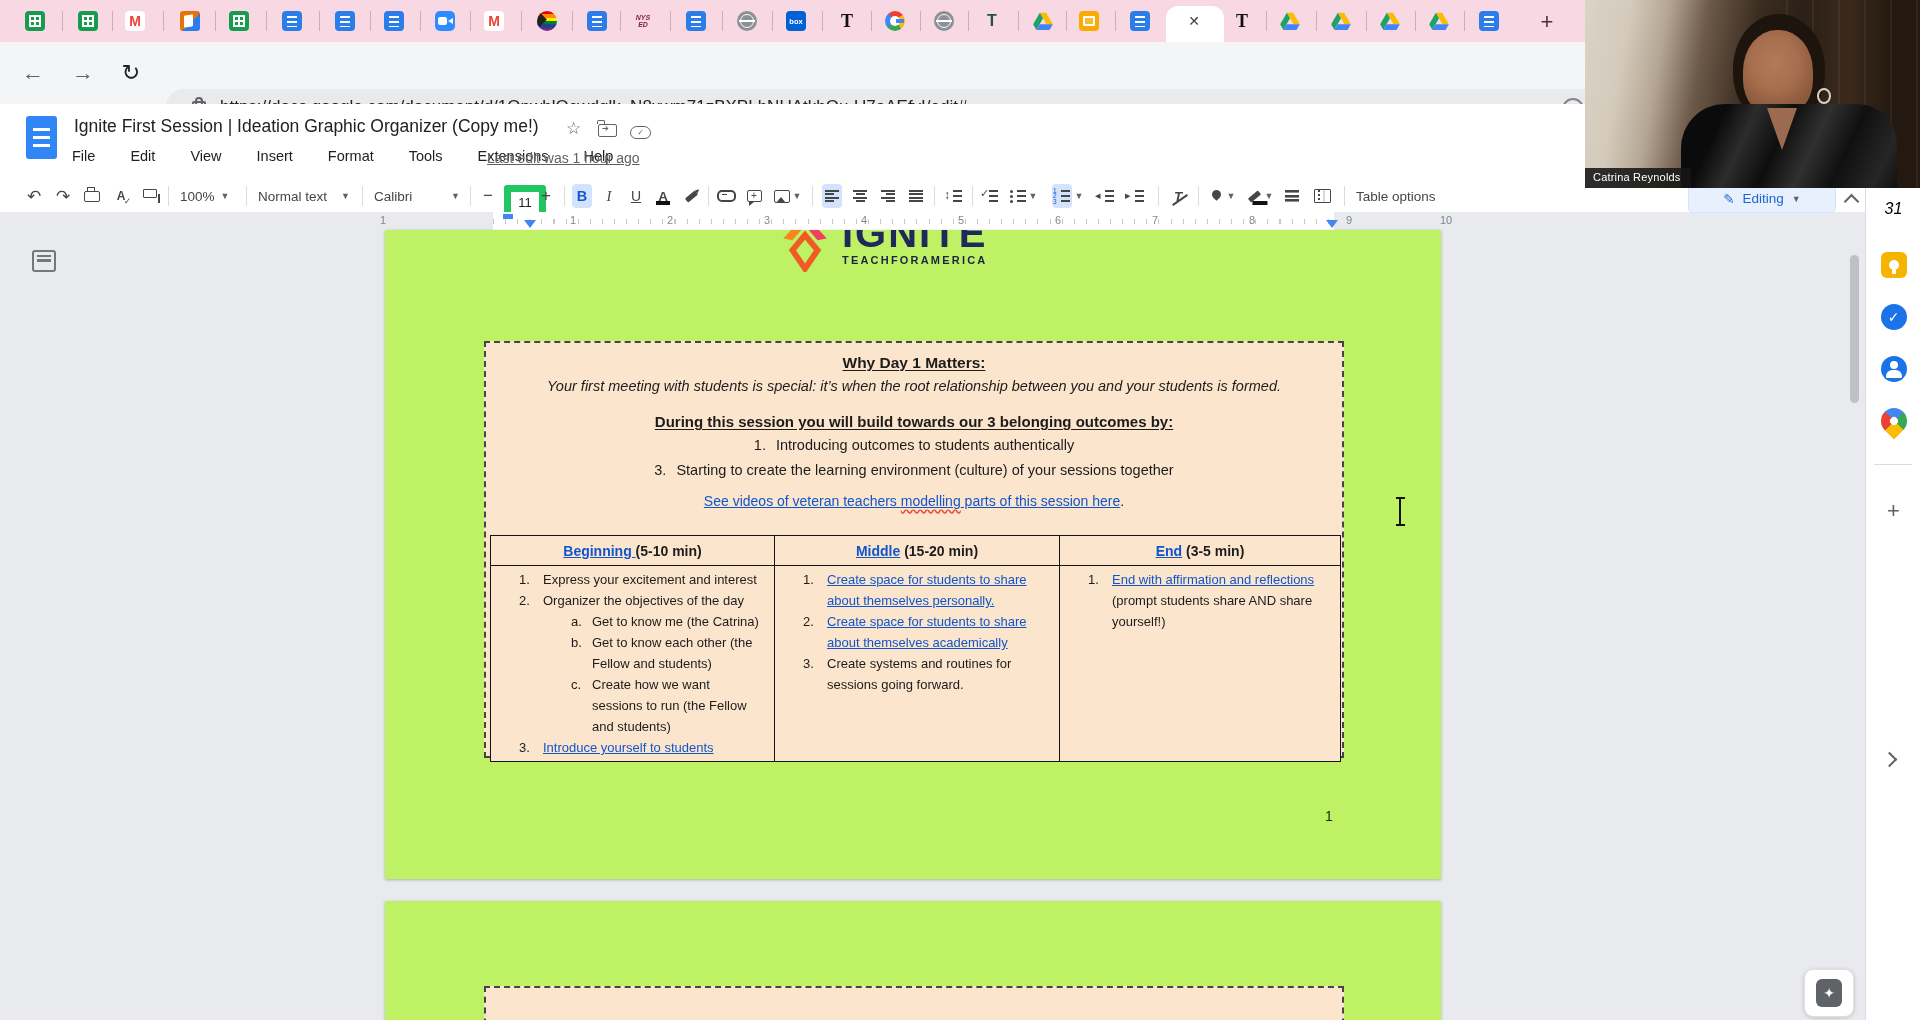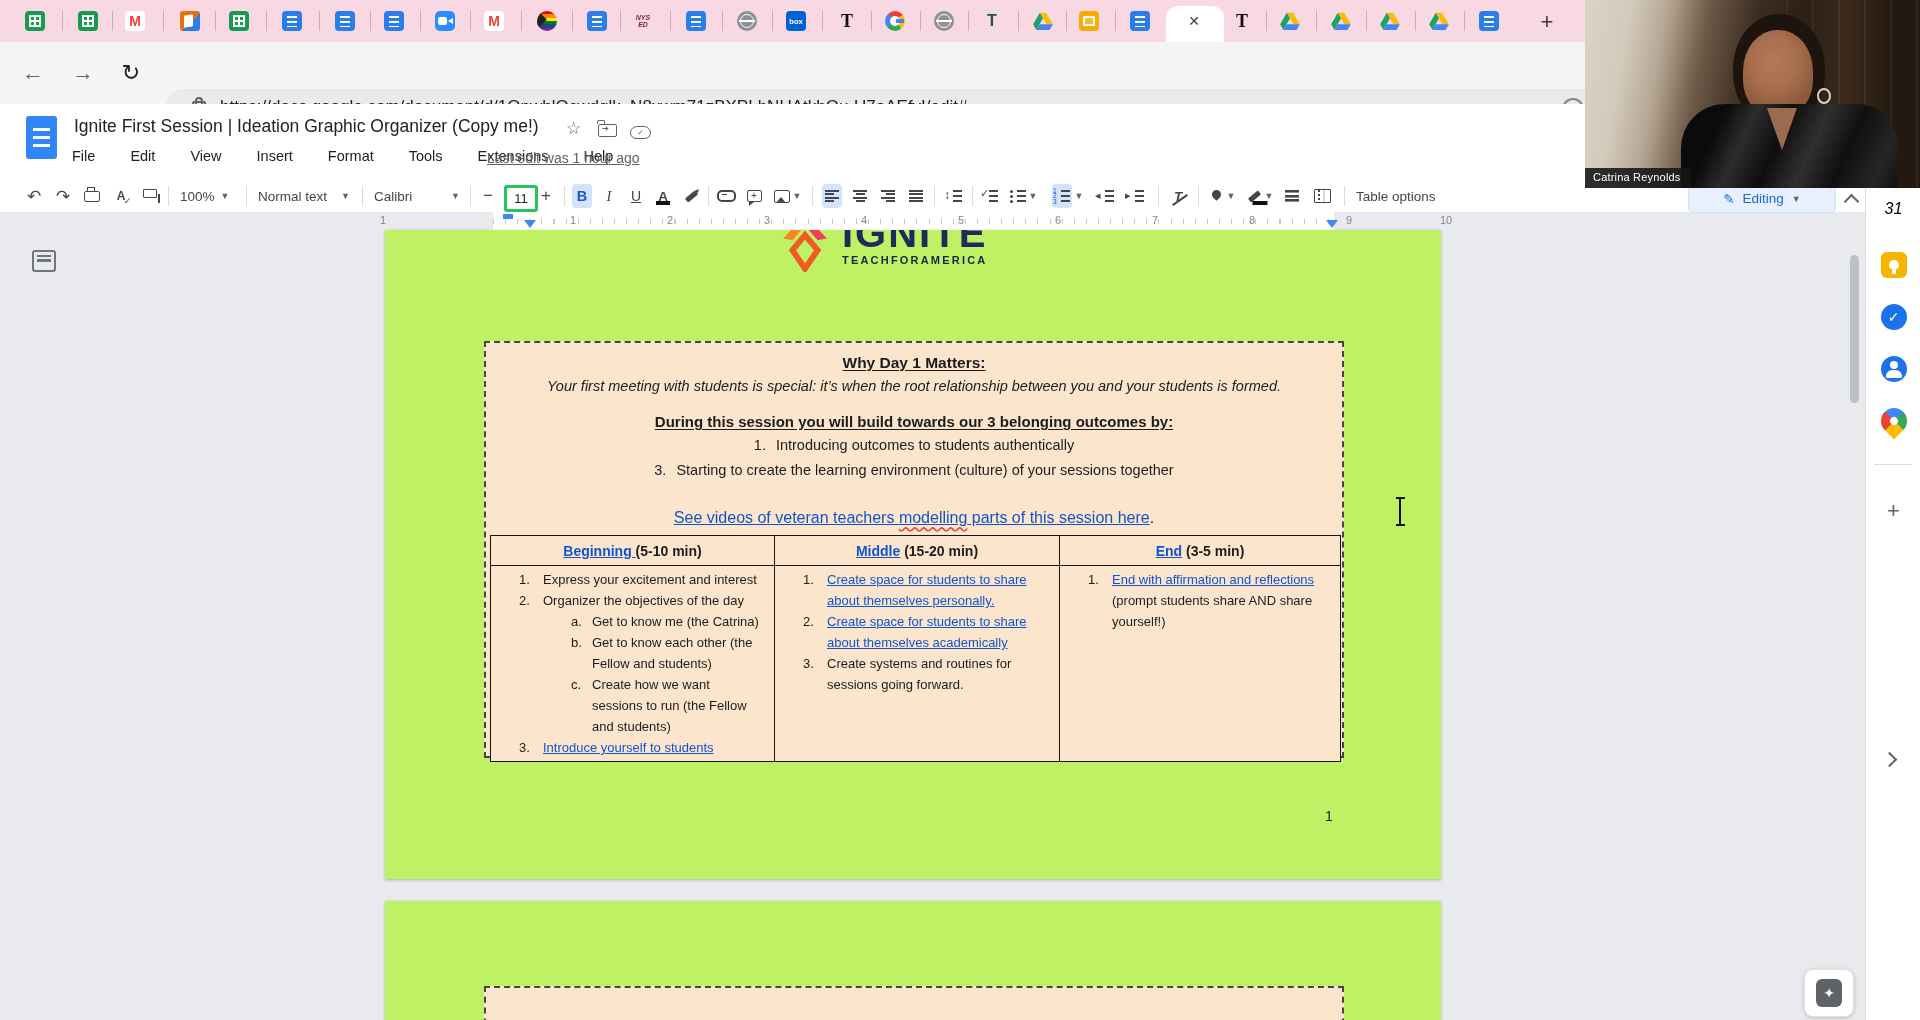--- a/index.html
+++ b/index.html
@@ -77,21 +77,21 @@
   .tact{background:#d3e3fd;border-radius:4px;}
   .tb-text{position:absolute;top:4px;font-size:13.5px;color:#444746;display:flex;align-items:center;gap:6px;height:20px;white-space:nowrap;}
   .caret{font-size:9px;color:#5f6368;}
   .i-undo,.i-redo{font-size:17px;}
   .i-print{width:14px;height:9px;border:1.8px solid #444746;border-radius:2px;position:relative;}
   .i-print::before{content:"";position:absolute;left:2px;top:-5px;width:6px;height:3px;border:1.8px solid #444746;border-bottom:none;}
   .i-spell{font-size:12px;font-weight:bold;position:relative;}
   .i-spell::after{content:"✓";position:absolute;right:-6px;bottom:-3px;font-size:9px;font-weight:normal;}
   .i-roller{width:12px;height:7px;border:1.8px solid #444746;border-radius:1px;position:relative;margin-top:-6px;}
   .i-roller::after{content:"";position:absolute;right:-4px;top:4px;width:2px;height:9px;background:#444746;}
-  .fsbox{position:absolute;top:3px;width:28px;height:21px;border:3px solid #22c55e;border-radius:3px;
+  .fsbox{position:absolute;top:3px;width:28px;height:21px;border:7px solid #22c55e;border-radius:3px;
          display:flex;align-items:center;justify-content:center;font-size:13px;color:#202124;}
   .pm{font-size:17px;color:#444746;}
   .i-b{font-weight:800;font-size:14.5px;color:#1558c9;}
   .i-i{font-style:italic;font-size:14.5px;font-family:"Liberation Serif",serif;}
   .i-u{font-size:14px;text-decoration:underline;}
   .i-a{font-size:13.5px;font-weight:bold;position:relative;}
   .i-a::after{content:"";position:absolute;left:-2px;right:-2px;bottom:-1px;height:4px;background:#111;}
   .i-pen{width:13px;height:5px;background:#444746;transform:rotate(-40deg);border-radius:1px;position:relative;}
   .i-pen::after{content:"";position:absolute;right:-4px;top:0;border-left:4px solid #444746;border-top:2.5px solid transparent;border-bottom:2.5px solid transparent;}
   .i-link{width:15px;height:8px;border:2px solid #444746;border-radius:5px;position:relative;}
@@ -187,21 +187,21 @@
   .doc-title{position:absolute;left:0;top:62px;width:100%;text-align:center;font-size:27px;font-weight:bold;color:#111;}
   .introbox{position:absolute;left:99px;top:111px;width:860px;height:417px;background:#fce5cd;border:2px dashed #454545;box-sizing:border-box;}
   .ib-line{position:absolute;left:0;width:100%;text-align:center;color:#1c1c1c;}
   .ib-h{top:11px;font-size:15.5px;font-weight:bold;}
   .ib-h u, .ib-oh u{text-underline-offset:2px;}
   .ib-body{top:35px;font-size:14.5px;font-style:italic;}
   .ib-oh{top:70px;font-size:15px;font-weight:bold;}
   .ib-ol{position:absolute;left:0;top:94px;width:100%;}
   .ib-oli{height:25px;text-align:center;font-size:14.5px;color:#1c1c1c;}
   .ib-oli .onum{margin-right:10px;}
-  .ib-link{top:166px;font-size:16px;}
+  .ib-link{top:150px;font-size:14px;}
   .dlink{color:#1155cc;text-decoration:underline;}
   .squig{text-decoration:underline wavy #e94235;text-underline-offset:3px;}
   .dtable{position:absolute;left:4px;top:192px;width:849px;border-collapse:collapse;table-layout:fixed;}
   .dtable td,.dtable th{border:1.6px solid #141414;background:#fce5cd;padding:0;vertical-align:top;}
   .dtable th{height:29px;vertical-align:middle;font-size:14px;font-weight:bold;color:#1c1c1c;text-align:center;}
   .dtable td{height:193px;}
   .hlink{color:#1155cc;text-decoration:underline;}
   .cellwrap{padding-top:6px;}
   .cl{display:flex;height:21px;font-size:13px;color:#1c1c1c;white-space:nowrap;}
   .cl .num{flex:none;}

